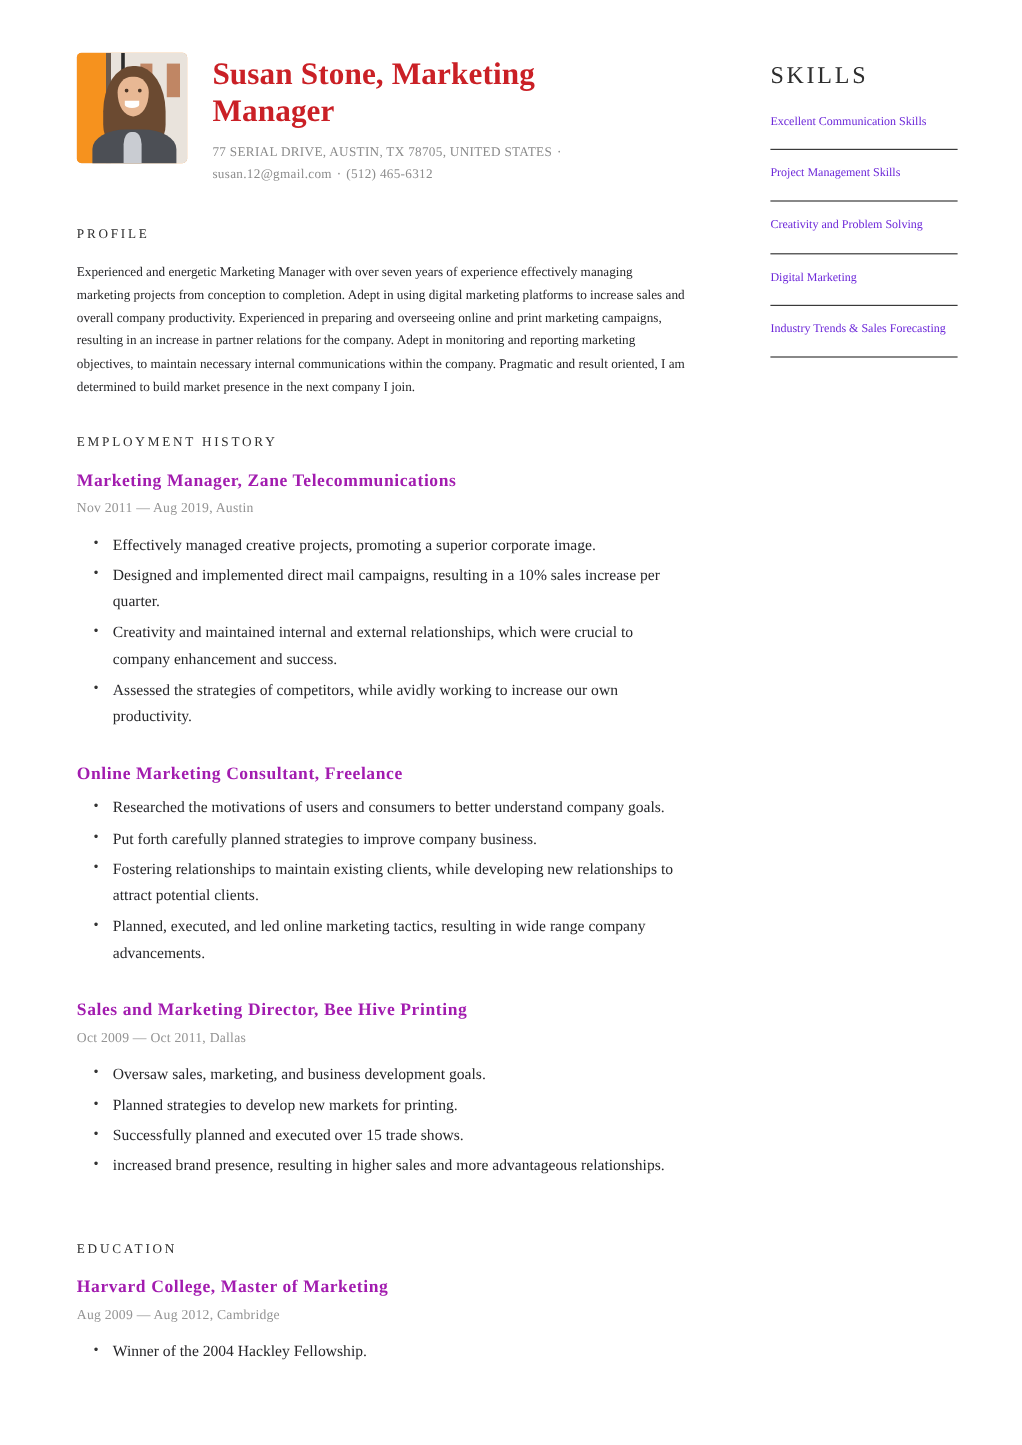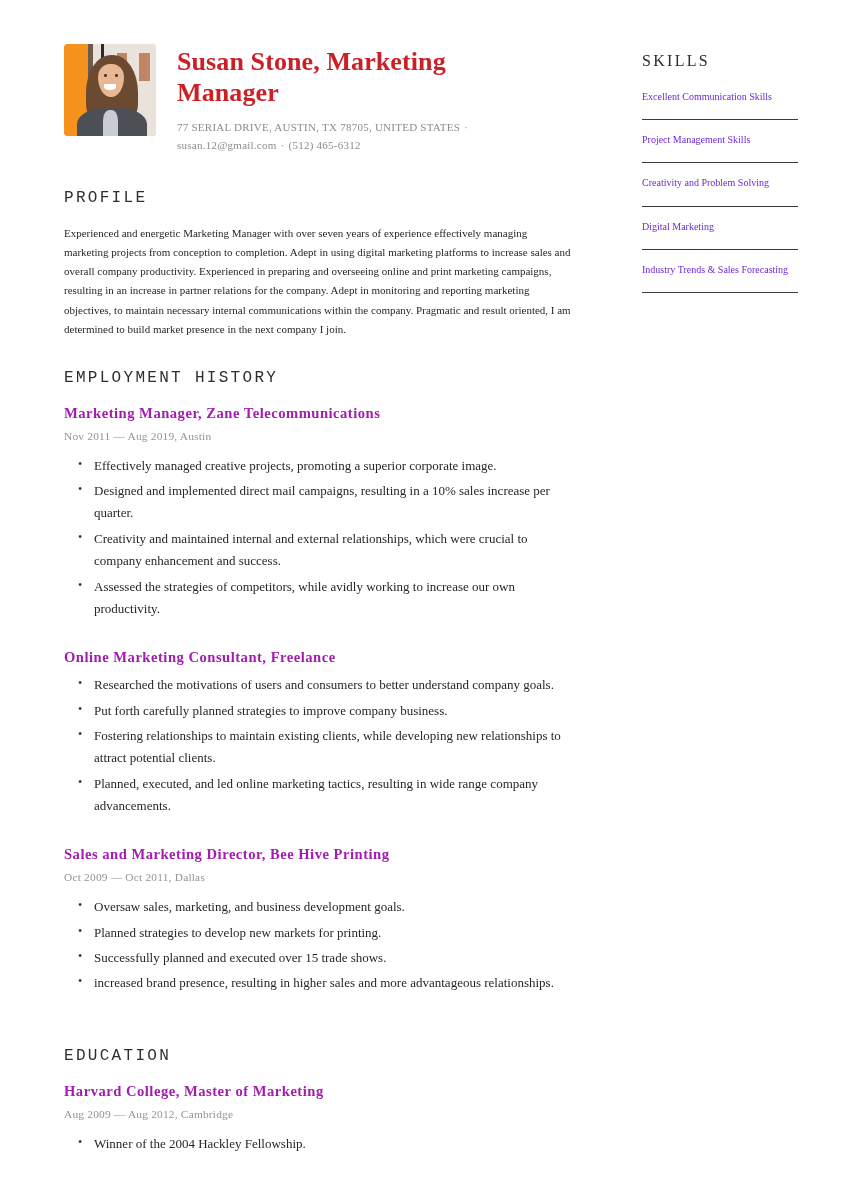--- a/index.html
+++ b/index.html
@@ -136,27 +136,26 @@
     font-size: 11px;
     line-height: 1.62;
     color: #8c8c8c;
     letter-spacing: .25px;
     max-width: 300px;
   }
   .contact .sep { padding: 0 4px; }
 
   
   .section-head {
-    font-size: 16px;
+    font-size: 11px;
     letter-spacing: 2.3px;
     color: #2e2e2e;
     text-transform: uppercase;
     margin: 0 0 17px 0;
     font-weight: 400;
-    font-family: Liberation Mono, monospace;
   }
   .section { margin-bottom: 30px; }
 
   
   .profile-text {
     font-size: 11px;
     line-height: 1.74;
     color: #27272a;
     margin: 0;
     text-align: left;
@@ -199,21 +198,21 @@
     left: -16px;
     top: -1px;
     color: #333;
     font-size: 12px;
   }
 
   .section-gap-education { margin-top: 52px; }
 
   
   .side-head {
-    font-size: 16px;
+    font-size: 20px;
     letter-spacing: 2.3px;
     color: #2e2e2e;
     text-transform: uppercase;
     margin: 0 0 19px 0;
     font-weight: 400;
   }
   .skill {
     font-size: 10px;
     line-height: 1.52;
     color: #6d28d9;

